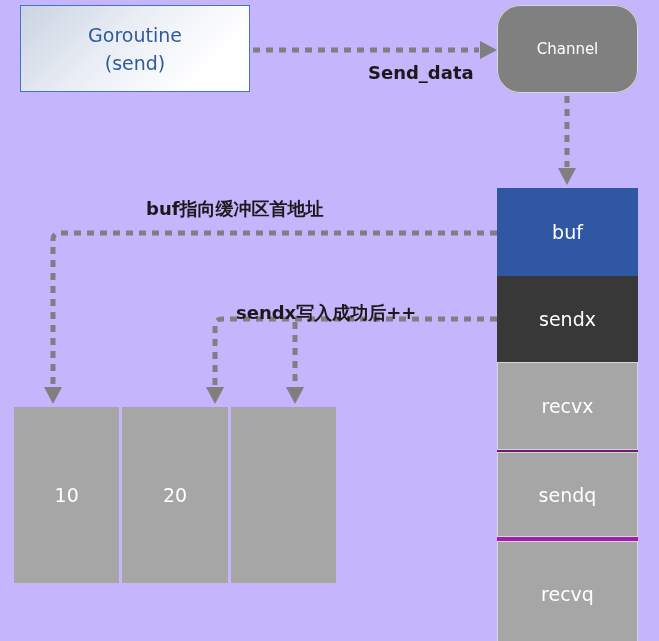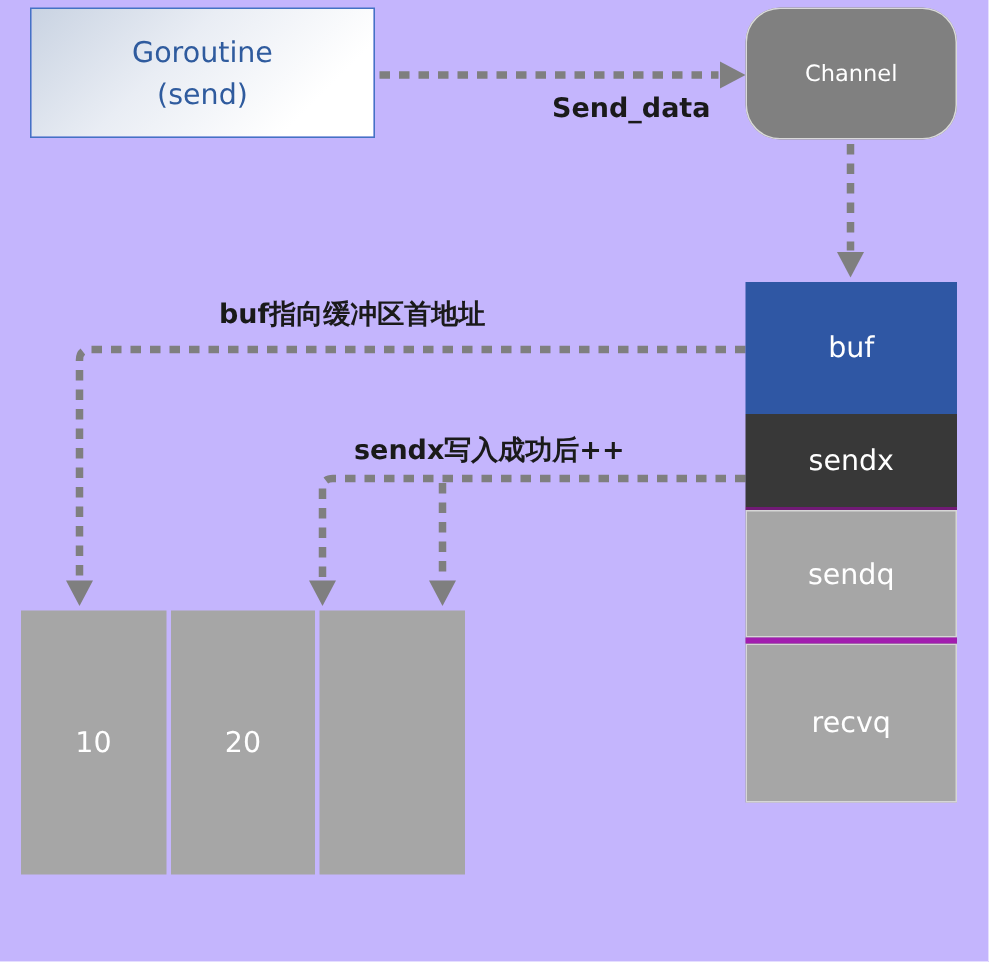--- a/index.html
+++ b/index.html
@@ -53,38 +53,38 @@
   }
   .srow {
     width: 100%;
     color: #ffffff;
     font-size: 19px;
     display: flex;
     align-items: center;
     justify-content: center;
   }
   .srow-buf   { height: 88px; background: #2f57a4; }
-  .srow-sendx { height: 62px; background: #383838; }
+  .srow-sendx { height: 86px; background: #383838; }
   .srow-recvx { height: 88px; background: #a6a6a6; box-shadow: inset 0 0 0 1px #d6d6d6; }
   .srow-sendq { height: 87px; background: #a6a6a6; box-shadow: inset 0 0 0 1px #d6d6d6; border-top: 2px solid #701a75; }
   .srow-recvq { height: 110px; background: #a6a6a6; box-shadow: inset 0 0 0 1px #d6d6d6; border-top: 4px solid #a21caf; }
   .note {
     position: absolute;
     color: #1a1a1a;
     font-size: 18px;
     white-space: nowrap;
     font-weight: bold;
   }
   .note-send-data { left: 368px; top: 62px; }
   .note-buf       { left: 122px; top: 197px; margin-left: 24px; }
-  .note-sendx     { left: 236px; top: 288px; }
+  .note-sendx     { left: 236px; top: 301px; }
   .array {
     position: absolute;
     left: 14px; top: 407px;
-    width: 296px; height: 176px;
+    width: 322px; height: 176px;
     display: flex;
     gap: 3px;
   }
   .cell {
     flex: 1;
     background: #a6a6a6;
     color: #ffffff;
     font-size: 19px;
     display: flex;
     align-items: center;
@@ -119,20 +119,21 @@
     <div>(send)</div>
   </div>
 
   <div class="note note-send-data">Send_data</div>
 
   <div class="channel-box">Channel</div>
 
   <div class="struct">
     <div class="srow srow-buf">buf</div>
     <div class="srow srow-sendx">sendx</div>
+    <div class="srow srow-recvx">recvx</div>
     <div class="srow srow-sendq">sendq</div>
     <div class="srow srow-recvq">recvq</div>
   </div>
 
   <div class="note note-buf">buf指向缓冲区首地址</div>
 
   <div class="note note-sendx">sendx写入成功后++</div>
 
   <div class="array">
     <div class="cell">10</div>

